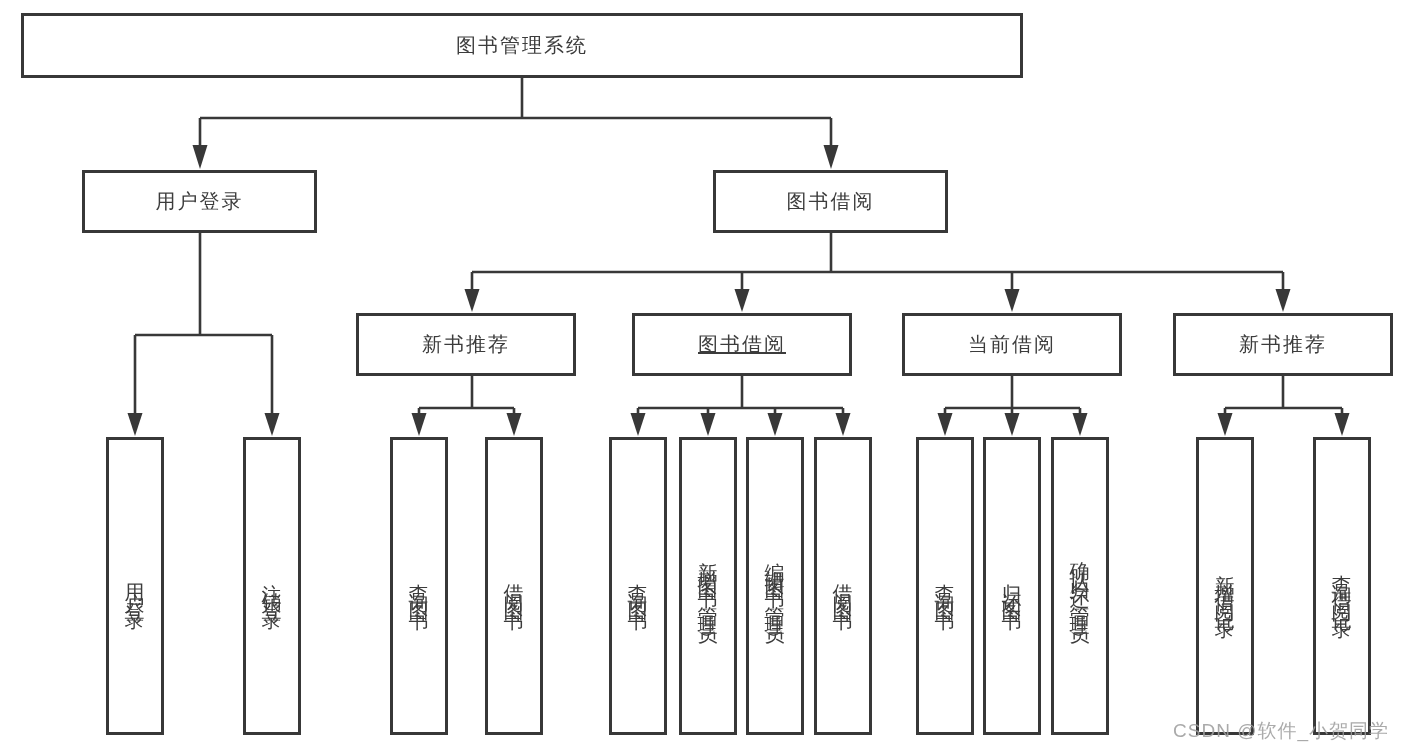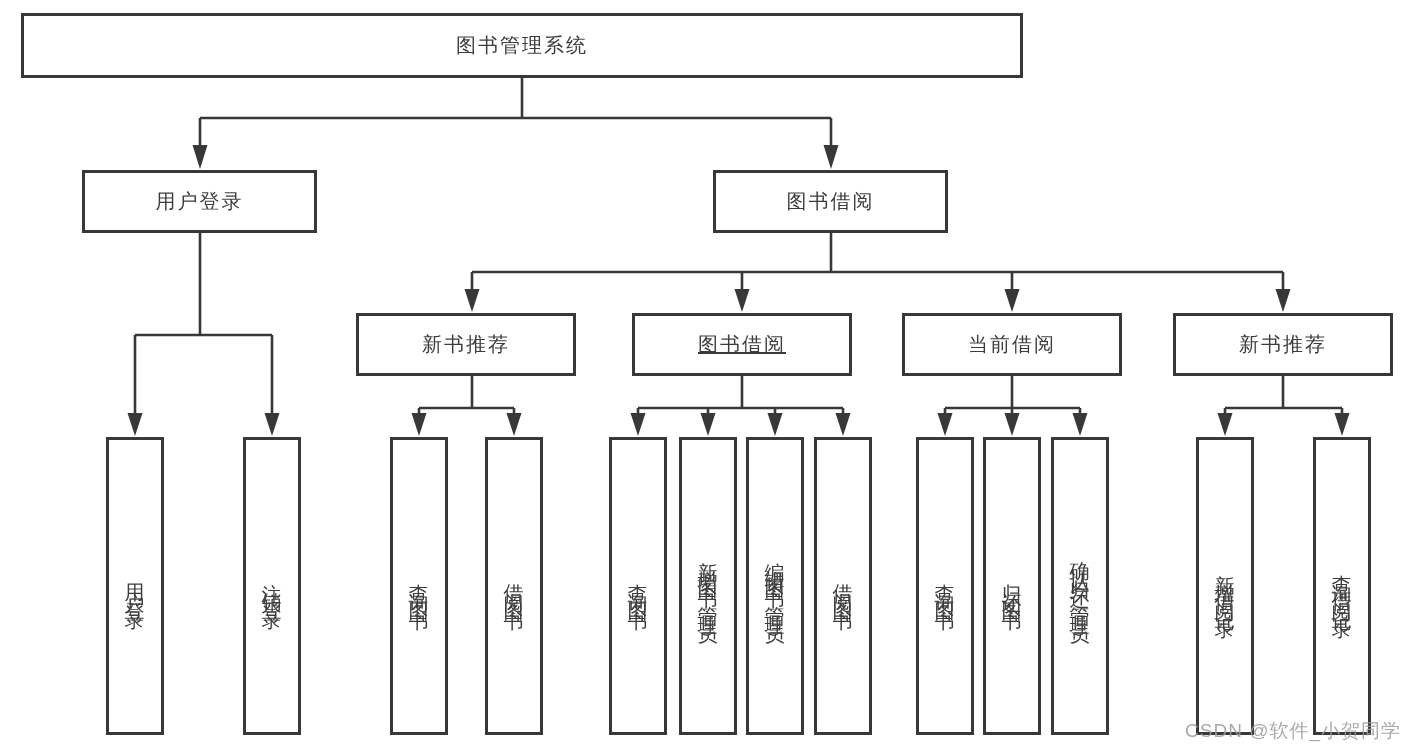--- a/index.html
+++ b/index.html
@@ -37,21 +37,21 @@
     top: 437px;
     width: 58px;
     height: 298px;
     writing-mode: vertical-rl;
     letter-spacing: 9px;
     line-height: 1;
     font-size: 20px;
   }
   .watermark {
     position: absolute;
-    right: 4px;
+    right: 16px;
     bottom: 3px;
     font-size: 19px;
     color: rgba(158, 158, 158, 0.88);
     letter-spacing: 1px;
     pointer-events: none;
   }
 </style>
 </head>
 <body>
 

